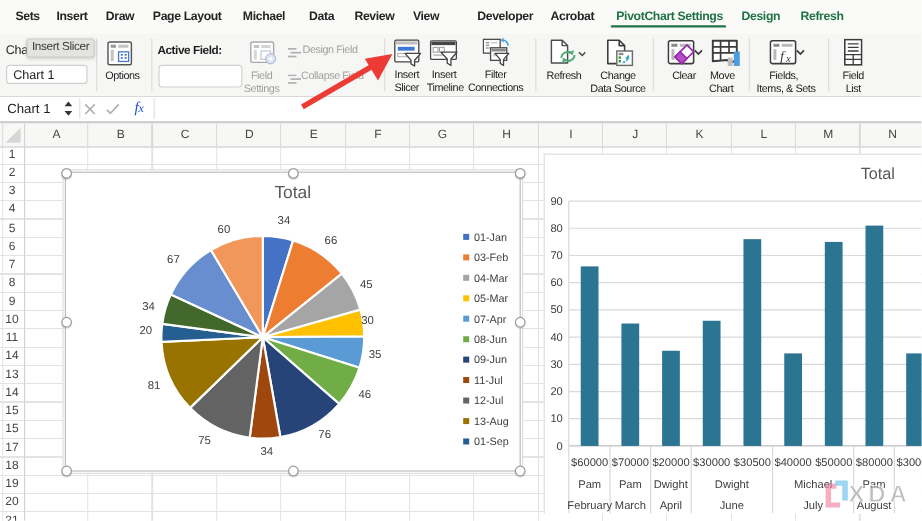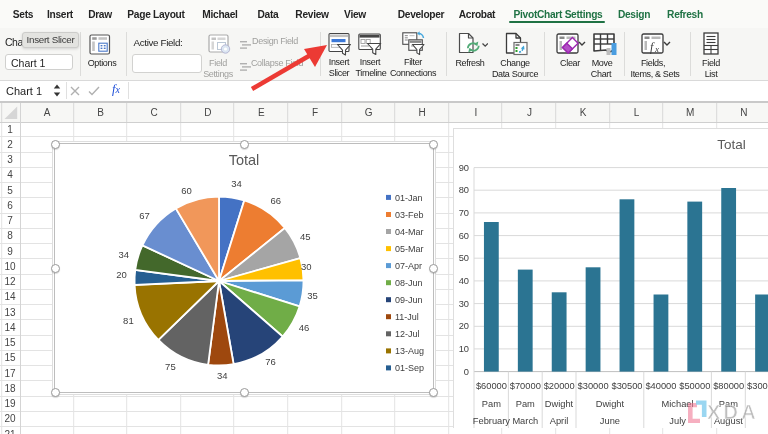--- a/index.html
+++ b/index.html
@@ -71,21 +71,21 @@
           <rect x="11.6" y="11" width="1.8" height="1.4"></rect>
           <rect x="14.8" y="11" width="1.8" height="1.4"></rect>
           <rect x="11.6" y="13.6" width="1.8" height="1.4"></rect>
           <rect x="14.8" y="13.6" width="1.8" height="1.4"></rect>
         </g>
       </svg></div>
   <span class="rlabel" style="left:102px;top:30px">Options</span>
   <div class="vsep" style="left:80px"></div>
   <div class="vsep" style="left:126px"></div>
 
-  <span class="rlabel" style="left:158px;top:8.5px;font-weight:400;font-size:9.8px;">Active Field:</span>
+  <span class="rlabel" style="left:158px;top:8.5px;font-weight:700;font-size:9.8px;">Active Field:</span>
   <div class="abs" style="left:132px;top:26px;width:68px;height:17px;background:#fff;border:1px solid #d2d2d0;border-radius:3px;"></div>
 
   <div class="abs" id="ic-fieldset" style="left:208px;top:6px"><svg width="24" height="21" viewBox="0 0 24 21">
         <rect x="1" y="1" width="19" height="17" rx="1.5" fill="#fff" stroke="#a9a9a9" stroke-width="1.2"></rect>
         <rect x="3.5" y="3.5" width="4.5" height="2.5" fill="#c3c3c3"></rect>
         <rect x="9.5" y="3.5" width="8" height="2.5" fill="#d6d6d6"></rect>
         <rect x="3.5" y="7.5" width="2.5" height="8" fill="#d6d6d6"></rect>
         <rect x="9.5" y="8.5" width="8" height="7" fill="#fff" stroke="#bcc8d6" stroke-width="1"></rect>
         <circle cx="17.5" cy="15" r="4.2" fill="#dce6f2" stroke="#aac" stroke-width="0.8"></circle>
         <circle cx="17.5" cy="15" r="1.6" fill="#fff"></circle>
@@ -264,21 +264,21 @@
 <span class="rn" style="left: 1px; top: 20.7px;">1</span>
     <span class="rn" style="left: 1px; top: 35.95px;">2</span>
     <span class="rn" style="left: 1px; top: 51.2px;">3</span>
     <span class="rn" style="left: 1px; top: 66.45px;">4</span>
     <span class="rn" style="left: 1px; top: 81.7px;">5</span>
     <span class="rn" style="left: 1px; top: 96.95px;">6</span>
     <span class="rn" style="left: 1px; top: 112.2px;">7</span>
     <span class="rn" style="left: 1px; top: 127.45px;">8</span>
     <span class="rn" style="left: 1px; top: 142.7px;">9</span>
     <span class="rn" style="left: 1px; top: 157.95px;">10</span>
-    <span class="rn" style="left: 1px; top: 173.2px;">12</span>
+    <span class="rn" style="left: 1px; top: 173.2px;">11</span>
     <span class="rn" style="left: 1px; top: 188.45px;">14</span>
     <span class="rn" style="left: 1px; top: 203.7px;">13</span>
     <span class="rn" style="left: 1px; top: 218.95px;">14</span>
     <span class="rn" style="left: 1px; top: 234.2px;">15</span>
     <span class="rn" style="left: 1px; top: 249.45px;">15</span>
     <span class="rn" style="left: 1px; top: 264.7px;">17</span>
     <span class="rn" style="left: 1px; top: 279.95px;">18</span>
     <span class="rn" style="left: 1px; top: 295.2px;">19</span>
     <span class="rn" style="left: 1px; top: 310.45px;">20</span>
     <span class="rn" style="left: 1px; top: 325.7px;">21</span>

